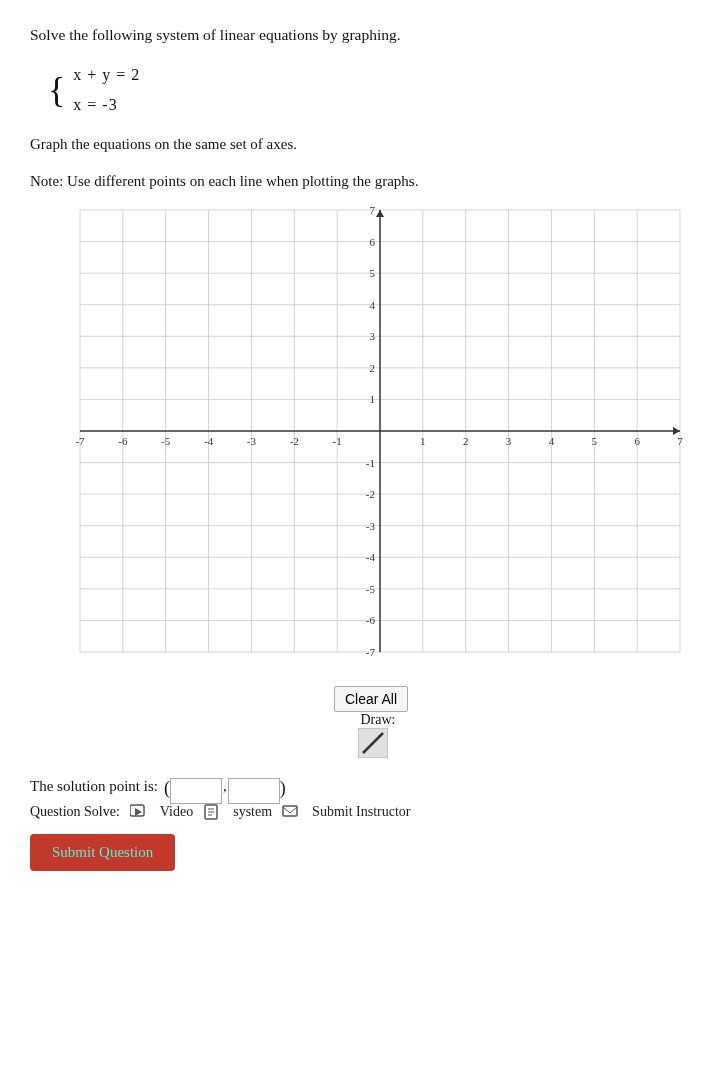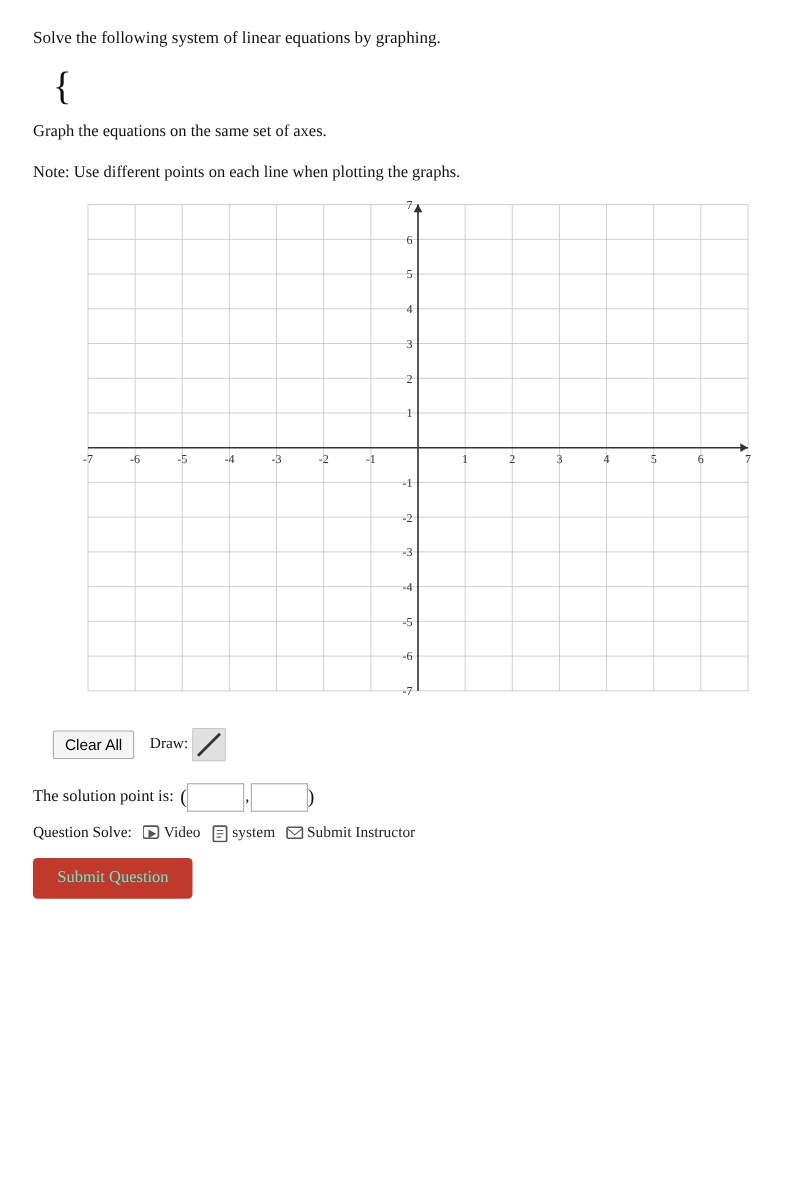--- a/index.html
+++ b/index.html
@@ -59,20 +59,21 @@
       height: 100%;
     }
 
     
     .graph-controls {
       display: flex;
       align-items: center;
       gap: 0;
       margin-left: 18px;
       margin-bottom: 20px;
+      flex-direction: column;
     }
     .btn-clear {
       border: 1px solid #aaa;
       background: #f5f5f5;
       padding: 4px 10px;
       font-size: 14px;
       cursor: pointer;
       border-radius: 2px;
     }
     .draw-label {
@@ -88,23 +89,21 @@
       position: relative;
     }
     .draw-icon svg {
       width: 30px;
       height: 30px;
     }
 
     
     .solution-row {
       font-size: 15px;
-      margin-bottom: 12px;
       display: flex;
-      align-items: center;
       gap: 0;
     }
     .solution-label {
       margin-right: 6px;
     }
     .input-box {
       border: 1px solid #aaa;
       width: 52px;
       height: 26px;
       display: inline-block;
@@ -125,21 +124,21 @@
       margin-bottom: 14px;
       display: flex;
       align-items: center;
       gap: 4px;
     }
     .help-link {
       color: #222;
       text-decoration: none;
       display: flex;
       align-items: center;
-      gap: 3px;
+      gap: 14px;
       margin-left: 6px;
       justify-content: space-between;
     }
     .help-icon {
       width: 16px;
       height: 16px;
       display: inline-flex;
       align-items: center;
       justify-content: center;
     }
@@ -160,20 +159,24 @@
 <body>
 
 
 
 
 <p class="problem-title">Solve the following system of linear equations by graphing.</p>
 
 
 <div class="equations">
   <span class="brace">{</span>
+  <span class="eq-lines">
+    <span class="eq-line">x + y = 2</span>
+    <span class="eq-line">x = -3</span>
+  </span>
 </div>
 
 
 <p class="instruction">Graph the equations on the same set of axes.</p>
 
 
 <p class="note">Note: Use different points on each line when plotting the graphs.</p>
 
 
 <div class="graph-wrapper">

